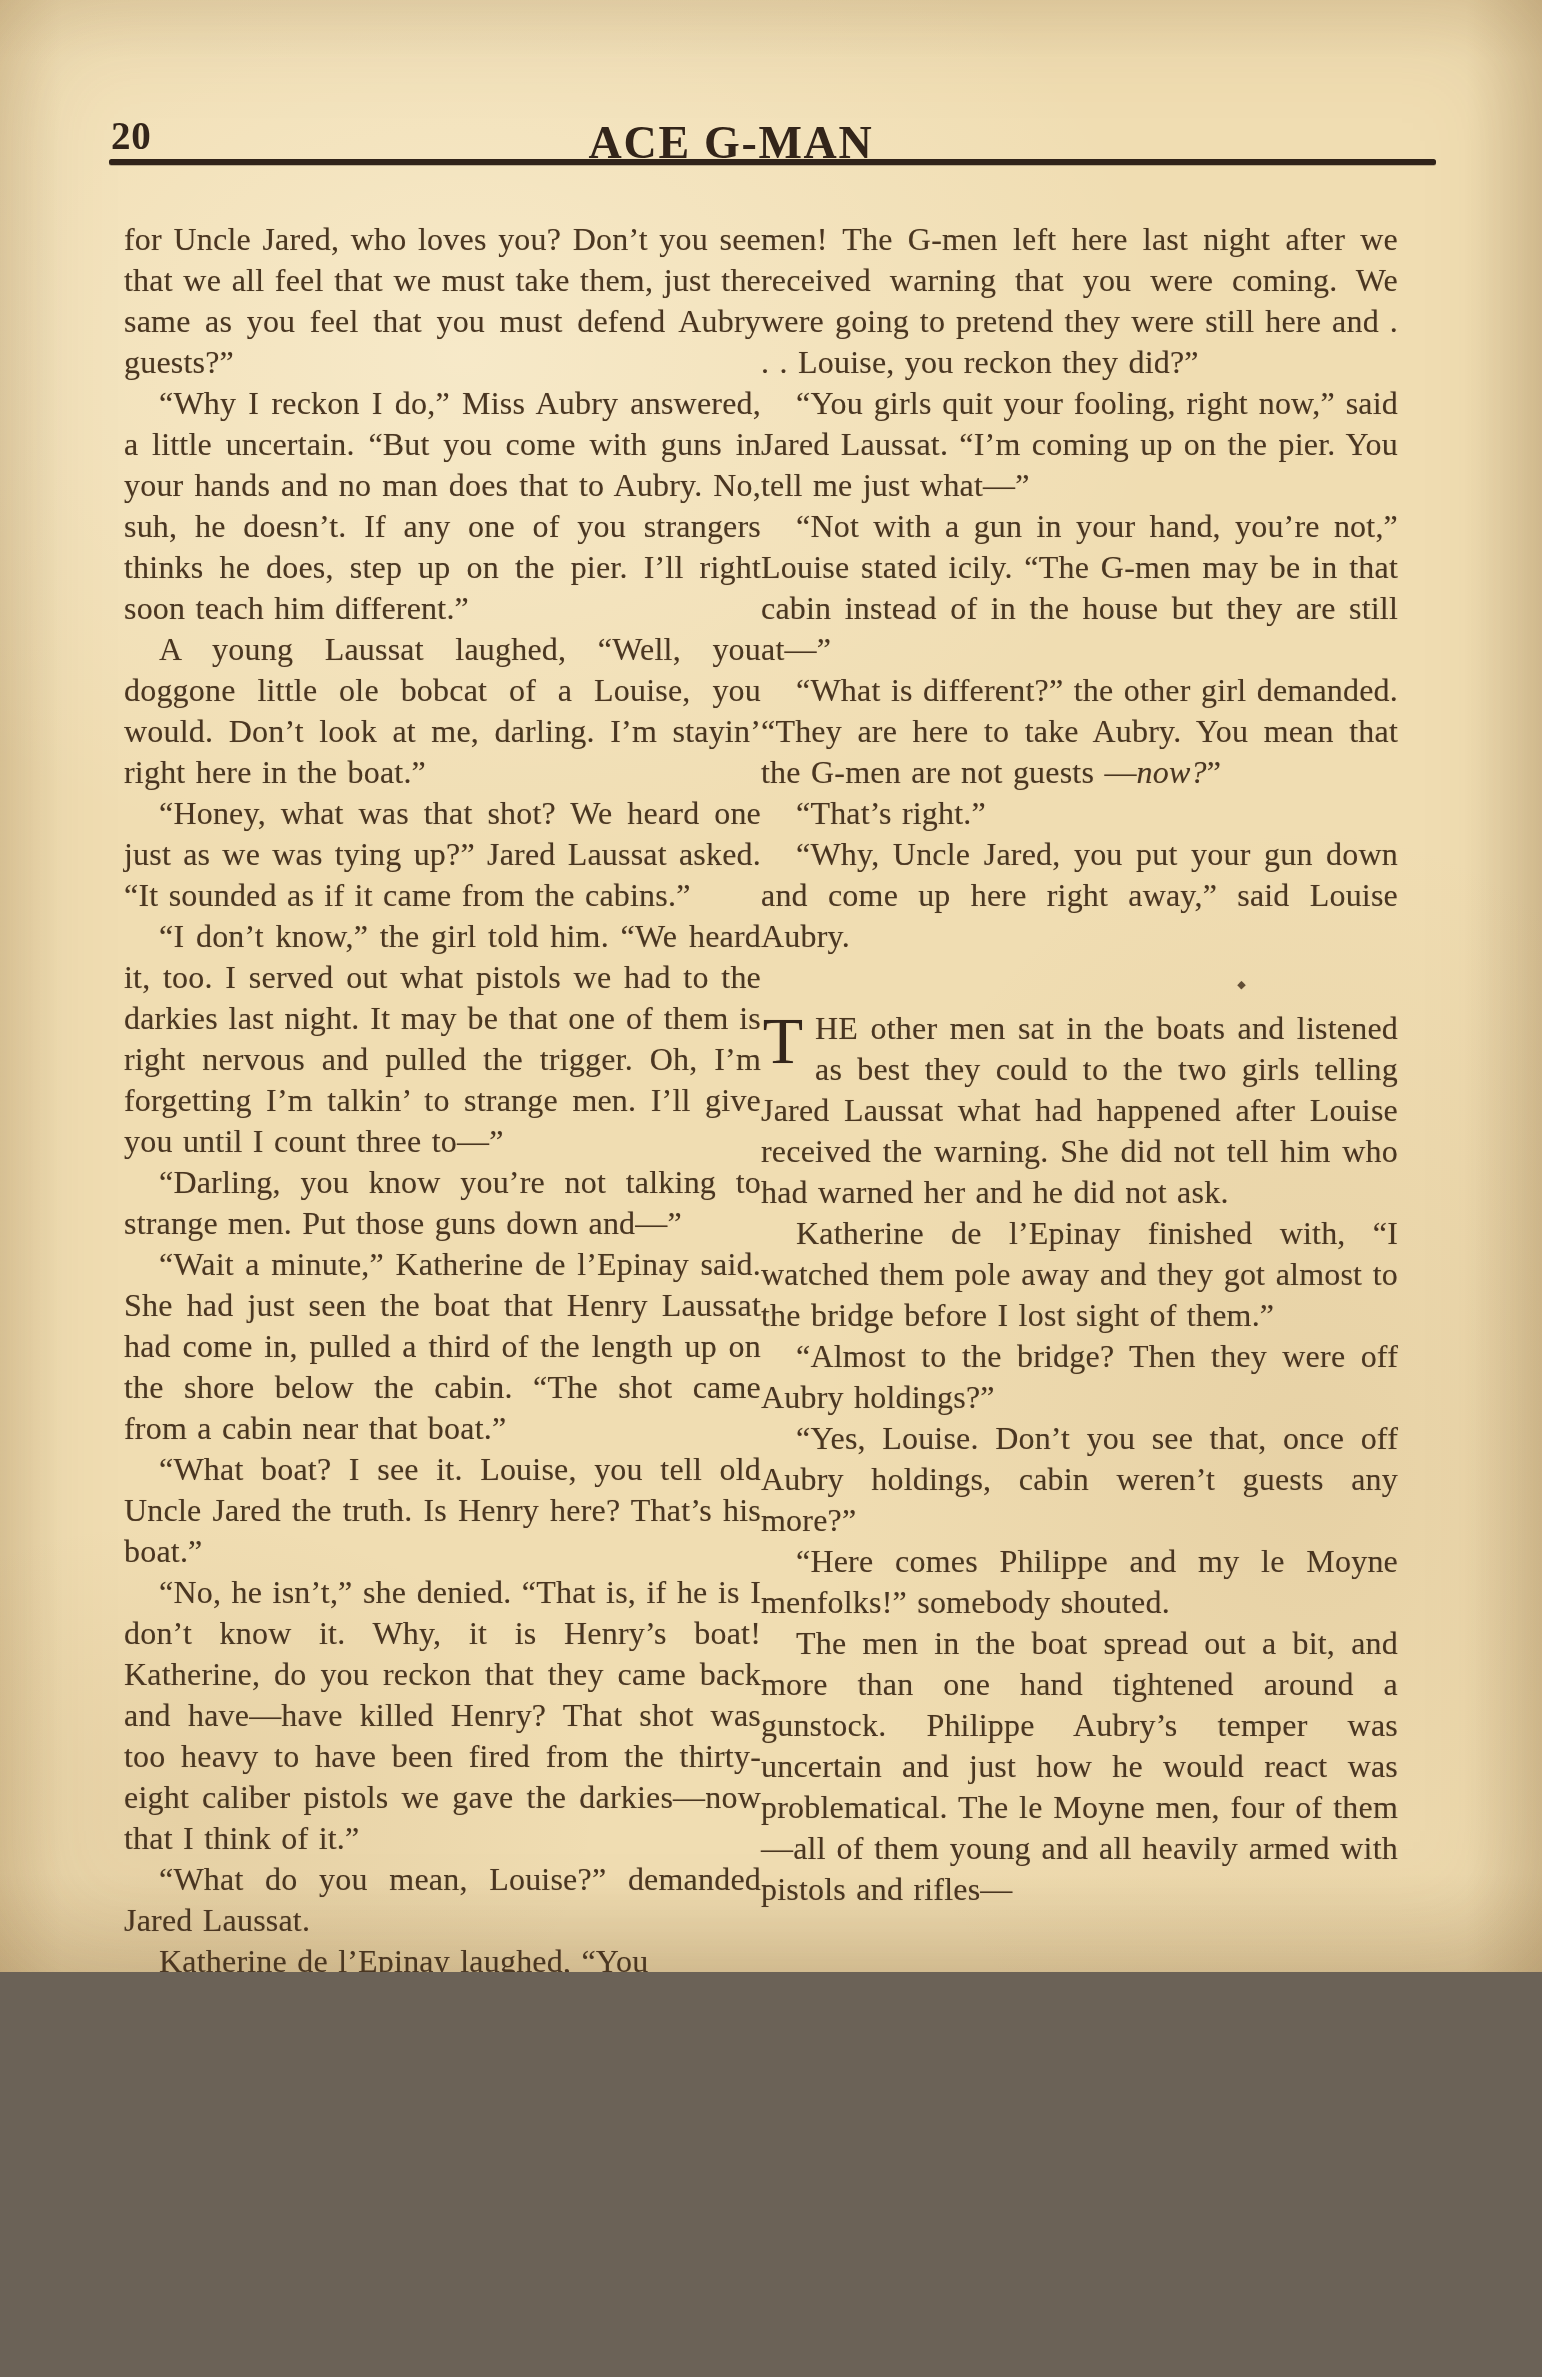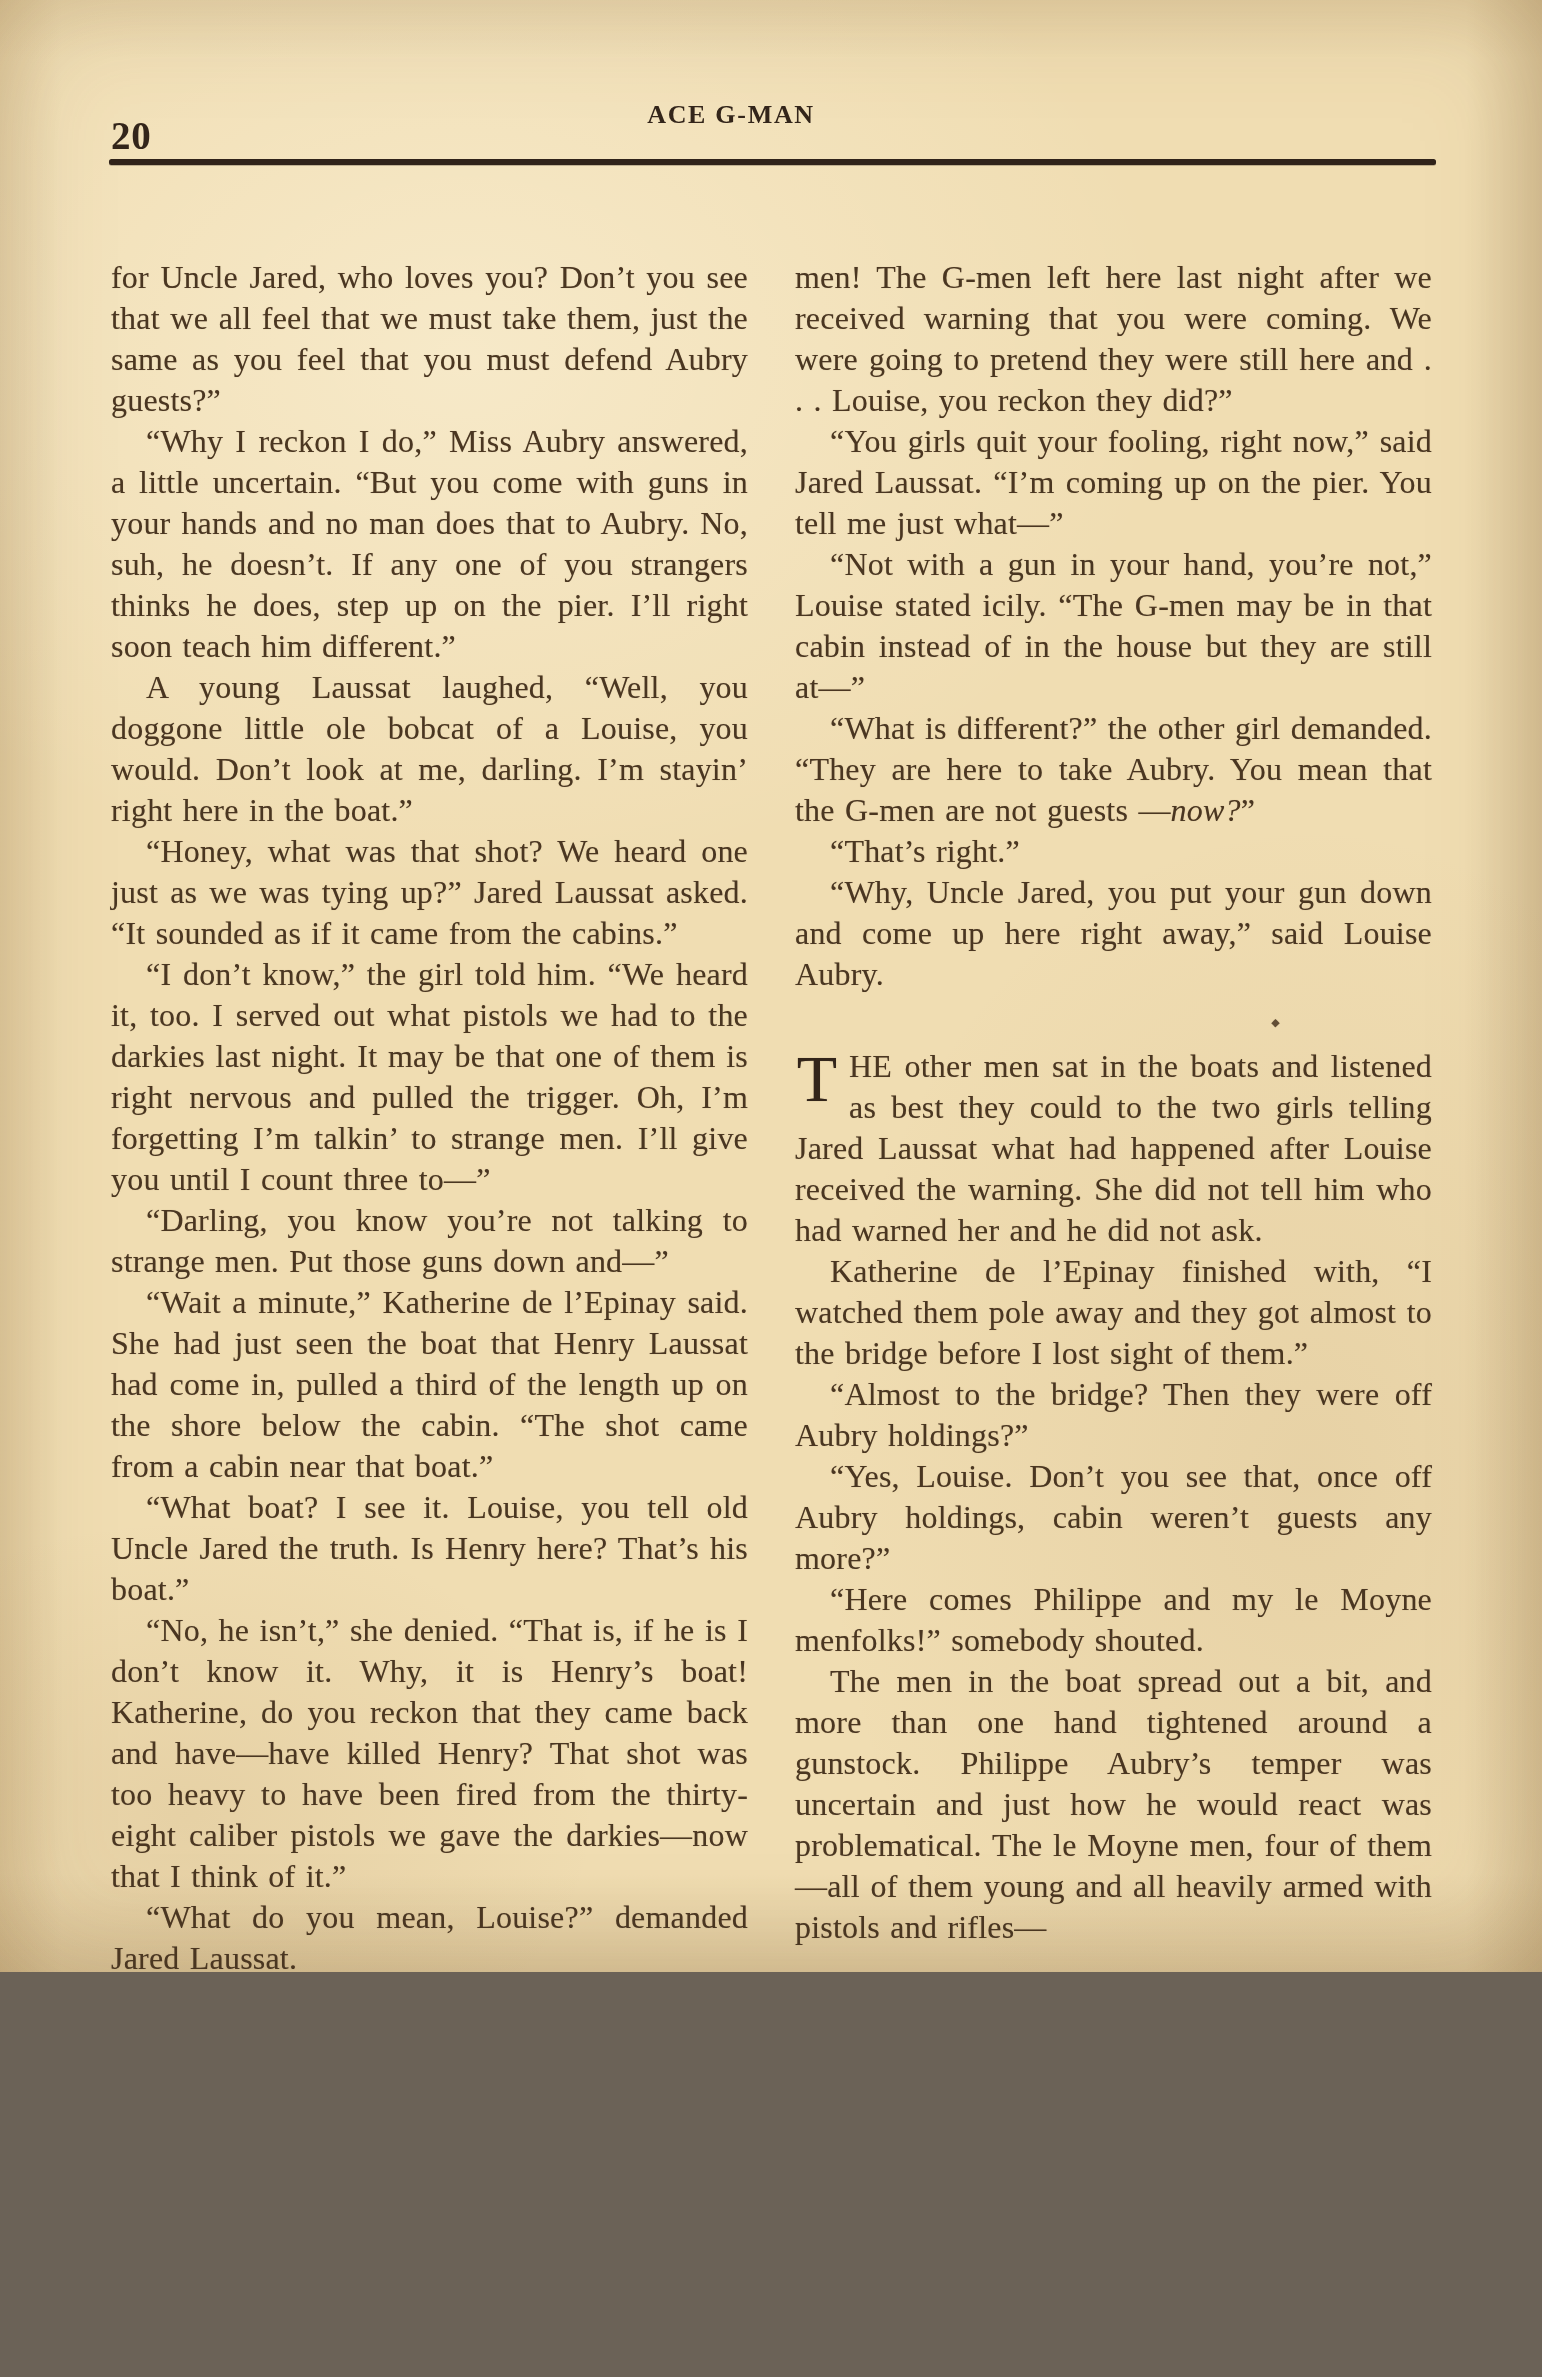--- a/index.html
+++ b/index.html
@@ -18,32 +18,32 @@
     box-shadow:inset 0 0 118px rgba(120,85,40,0.22);
     font-family:"Liberation Serif","DejaVu Serif",serif;
     color:var(--ink,#4a3621);
   }
   .pagenum{
     position:absolute;left:111px;top:113px;
     font-size:39px;font-weight:700;letter-spacing:0.8px;
     color:var(--header-ink,#33251a);
   }
   .runhead{
-    position:absolute;left:731px;top:100px;transform:translateX(-50%);
-    font-size:26px;font-weight:700;letter-spacing:1.7px;white-space:nowrap;
+    position:absolute;left:731px;top:116px;transform:translateX(-50%);
+    font-size:46px;font-weight:700;letter-spacing:1.7px;white-space:nowrap;
     color:var(--header-ink,#33251a);
   }
   .rule{
     position:absolute;left:109px;top:159px;width:1327px;height:5.9px;
     background:var(--rule,#30231a);border-radius:2.5px;
     box-shadow:0 0.8px 0 rgba(48,35,26,0.35);
   }
   .columns{
-    position:absolute;left:111px;top:219px;width:1322px;
-    display:flex;gap:47px;margin-top:38px;
+    position:absolute;left:124px;top:219px;width:1322px;
+    display:flex;
   }
   .col{
     width:637px;
     font-size:32px;line-height:41px;
     text-align:justify;
     letter-spacing:0.2px;word-spacing:2.1px;
     text-shadow:0 0 0.8px rgba(74,54,33,0.35);
   }
   .para{margin:0;text-indent:35px;}
   .para.no-indent{text-indent:0;}

